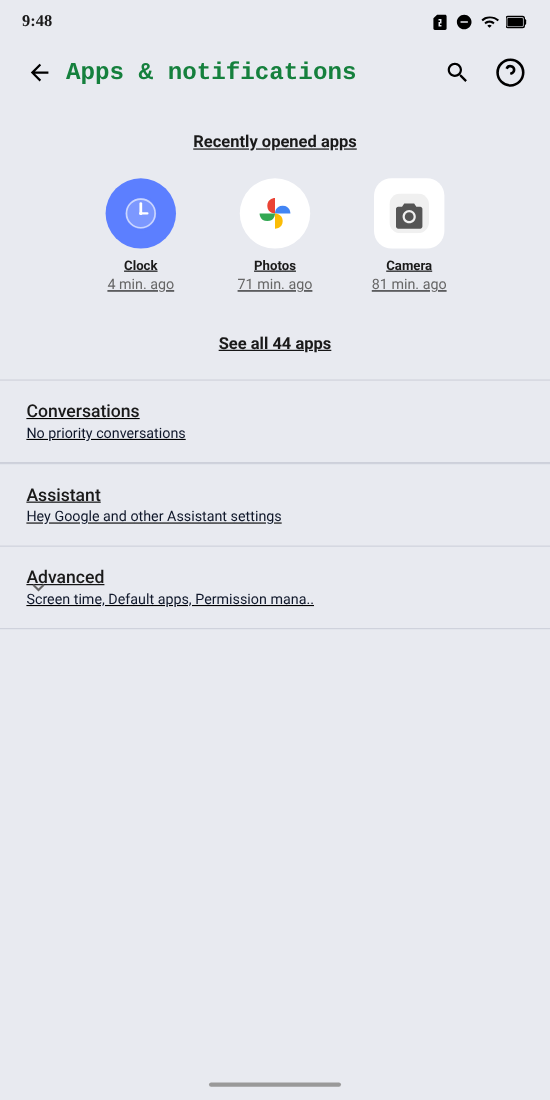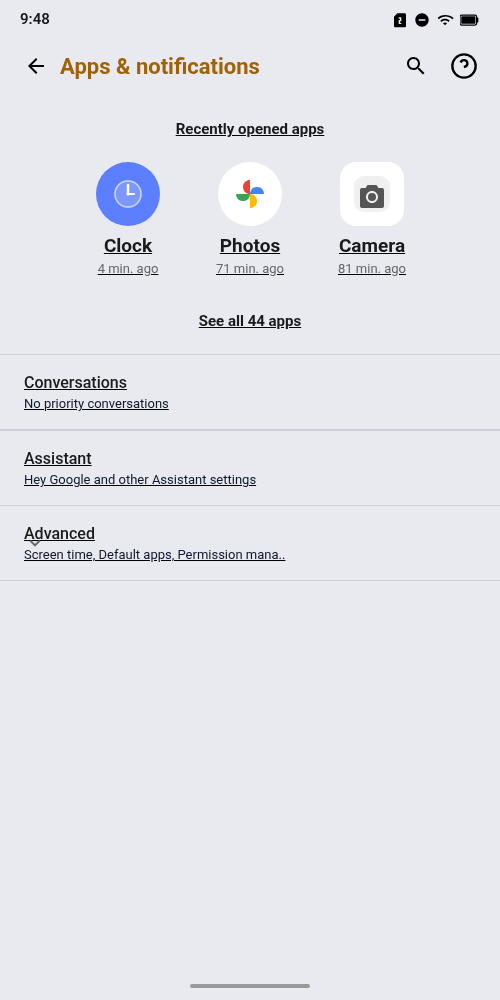--- a/index.html
+++ b/index.html
@@ -14,23 +14,25 @@
       background-color: #e8eaf0;
       font-family: 'Roboto', Arial, sans-serif;
       overflow: hidden;
       position: relative;
     }
 
     
     .status-bar {
       display: flex;
       justify-content: space-between;
+      align-items: center;
       padding: 10px 20px 6px 20px;
       background-color: #e8eaf0;
       height: 36px;
+      font-family: Liberation Serif, serif;
     }
 
     .status-time {
       font-size: 15px;
       font-weight: 600;
       color: #1a1a1a;
     }
 
     .status-icons {
       display: flex;
@@ -54,22 +56,23 @@
       align-items: center;
       justify-content: center;
       cursor: pointer;
       border-radius: 50%;
     }
 
     .app-bar-title {
       flex: 1;
       font-size: 22px;
       font-weight: 700;
-      color: #a16207;
+      color: #15803d;
       margin-left: 4px;
+      font-family: Liberation Mono, monospace;
     }
 
     .app-bar-actions {
       display: flex;
       gap: 8px;
       align-items: center;
     }
 
     .icon-btn {
       width: 40px;
@@ -107,21 +110,21 @@
     .app-item {
       display: flex;
       flex-direction: column;
       align-items: center;
       gap: 8px;
       cursor: pointer;
       min-width: 90px;
     }
 
     .app-name {
-      font-size: 19px;
+      font-size: 12px;
       font-weight: 700;
       color: #1a1a1a;
       text-align: center;
     }
 
     .app-time {
       font-size: 13px;
       color: #666;
       text-align: center;
       margin-top: -4px;

